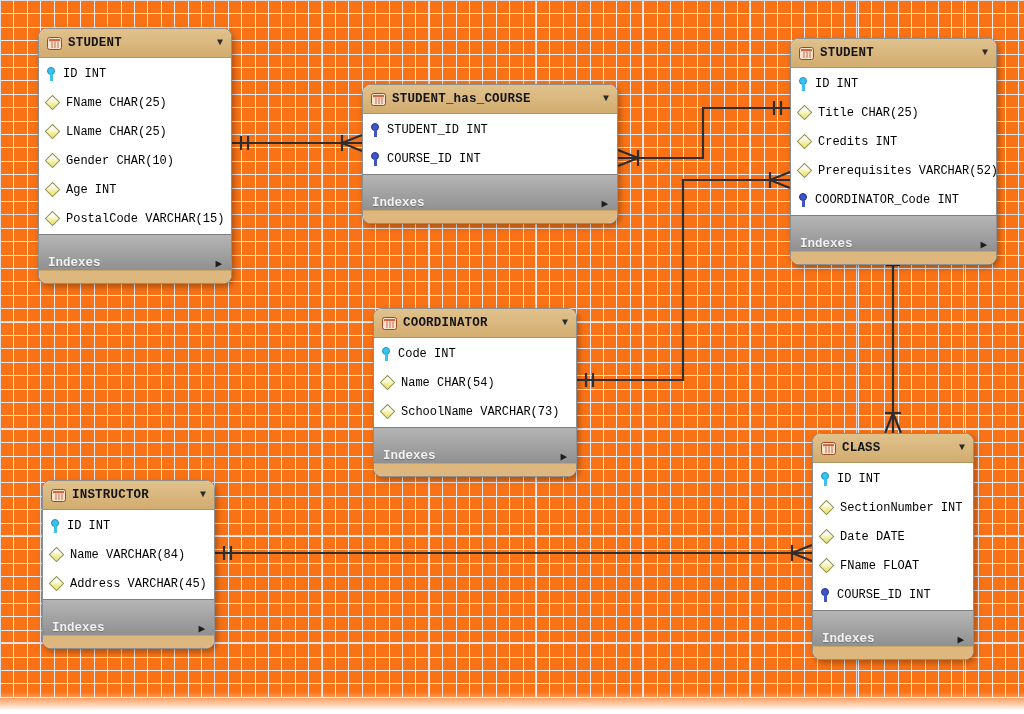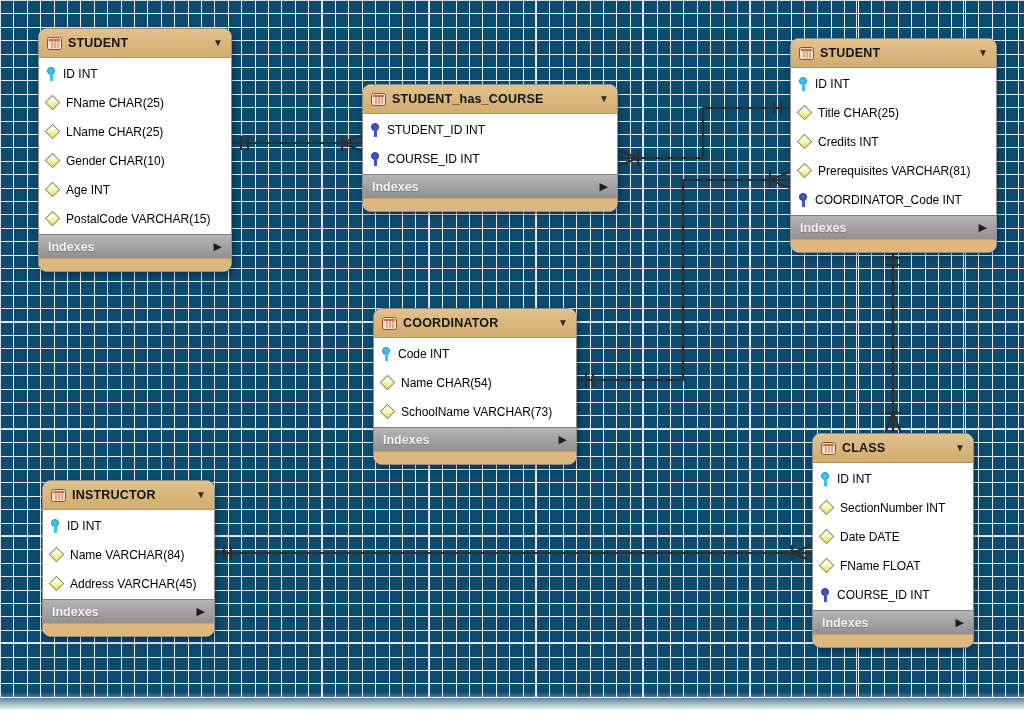--- a/index.html
+++ b/index.html
@@ -1,18 +1,18 @@
 <!DOCTYPE html>
 <html style="--c-header: #d2ac70; --c-footer: #ddb77e; --c-indexes: #909090; --c-table_border: #8e8e8e; --c-line: #2e2e2e; --c-pk_icon: #3cc1ef; --c-fk_icon: #3f55c0; --c-attr_icon: #f0e97c; --c-attr_border: #8f8f4b; --c-grid_minor: #ebebf0; --c-grid_major: #dcdce4;"><head>
 <meta charset="utf-8">
 <style>
   html,body{margin:0;padding:0;background:#fff;}
   #canvas{
     position:relative;width:1024px;height:714px;overflow:hidden;
-    font-family:Liberation Sans, sans-serif;background:#0c4a6e;
+    font-family:Liberation Mono, monospace;background:#f97316;
   }
   #grid{
     position:absolute;left:0;top:0;width:1024px;height:698px;
     background-image:
       repeating-linear-gradient(to right, var(--c-grid_major,#dcdce4) 0 1px, transparent 1px 107px),
       repeating-linear-gradient(to bottom, var(--c-grid_major,#dcdce4) 0 1px, transparent 1px 107px),
       repeating-linear-gradient(to right, var(--c-grid_minor,#ebebf0) 0 1px, transparent 1px 13.4px),
       repeating-linear-gradient(to bottom, var(--c-grid_minor,#ebebf0) 0 1px, transparent 1px 13.4px);
   }
   #fade{position:absolute;left:0;bottom:0;width:1024px;height:22px;
@@ -41,21 +41,21 @@
   .ckey::before{content:"";position:absolute;left:1px;top:1px;width:8px;height:8px;border-radius:50%;}
   .ckey::after{content:"";position:absolute;left:4px;top:8px;width:3px;height:7px;}
   .k-pk::before,.k-pk::after{background:var(--c-pk_icon,#3cc1ef);}
   .k-pk::before{border:1px solid #1d93c4;box-sizing:border-box;}
   .k-fk::before,.k-fk::after{background:var(--c-fk_icon,#3f55c0);}
   .k-fk::before{border:1px solid #24349c;box-sizing:border-box;}
   .cdia{width:9px;height:9px;flex:0 0 9px;margin:0 2px 0 1px;transform:rotate(45deg);
     background:linear-gradient(135deg,#ffffff 25%,var(--c-attr_icon,#f0e97c) 75%);
     border:1px solid var(--c-attr_border,#8f8f4b);box-sizing:content-box;}
   .tbl-idx{
-    height:24px;box-sizing:border-box;display:flex;align-items:center;
+    height:36px;box-sizing:border-box;display:flex;align-items:flex-end;
     padding:0 9px;background:linear-gradient(#b5b5b5,var(--c-indexes,#909090));
     border-top:1px solid #7f7f7f;cursor:pointer;
   }
   .idx-label{font-size:12.5px;font-weight:bold;color:#f2f2f2;text-shadow:0 1px 1px rgba(0,0,0,0.25);}
   .idx-arrow{margin-left:auto;font-size:11px;color:#1c1c1c;line-height:1;cursor:pointer;}
   .tbl-foot{height:12px;background:var(--c-footer,#ddb77e);border-top:1px solid #c9a468;}
 </style>
 </head>
 <body>
 
@@ -205,21 +205,21 @@
         <div class="tbl-col">
           <span class="col-icon cdia"></span>
           <span class="col-text">Title CHAR(25)</span>
         </div>
         <div class="tbl-col">
           <span class="col-icon cdia"></span>
           <span class="col-text">Credits INT</span>
         </div>
         <div class="tbl-col">
           <span class="col-icon cdia"></span>
-          <span class="col-text">Prerequisites VARCHAR(81)</span>
+          <span class="col-text">Prerequisites VARCHAR(52)</span>
         </div>
         <div class="tbl-col">
           <span class="col-icon ckey k-fk"></span>
           <span class="col-text">COORDINATOR_Code INT</span>
         </div>
       </div>
     <div class="tbl-idx">
       <span class="idx-label">Indexes</span>
       <span class="idx-arrow">▶</span>
     </div>

